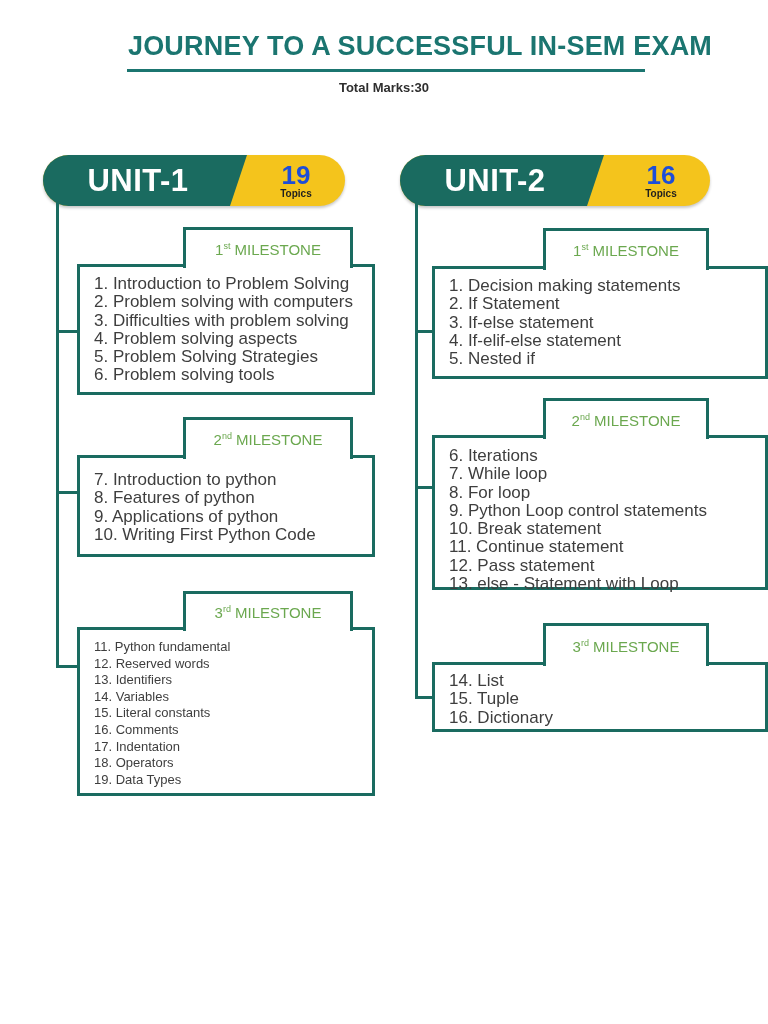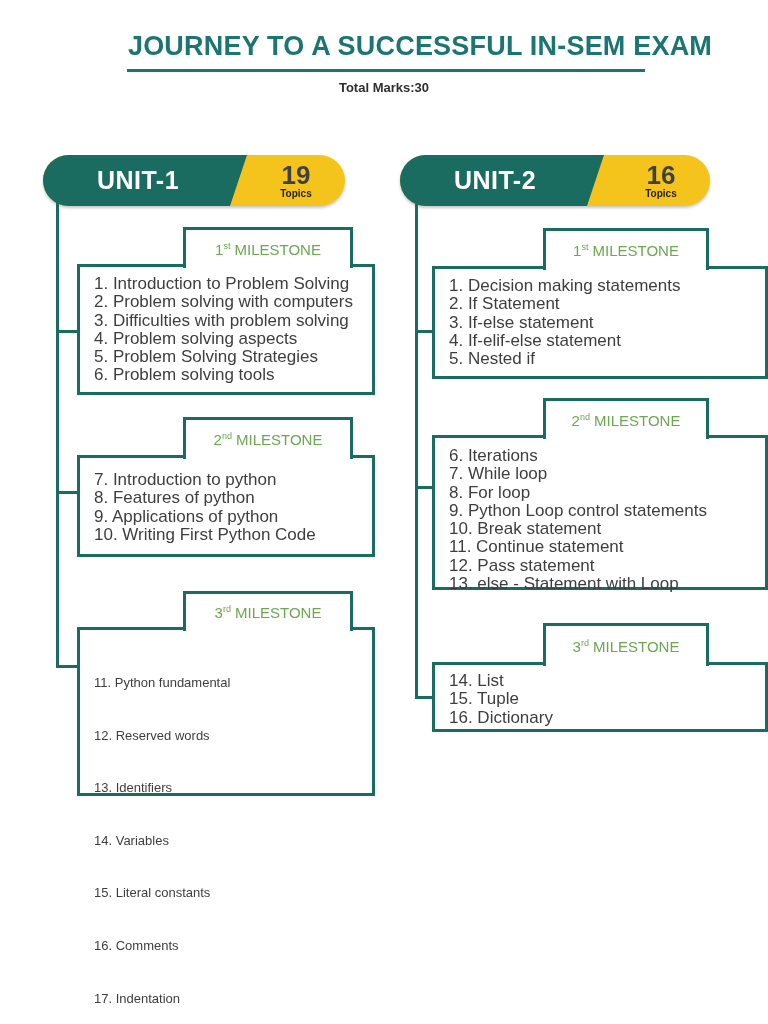--- a/index.html
+++ b/index.html
@@ -32,26 +32,26 @@
   }
   .u1pill { left:43px;  width:302px; }
   .u2pill { left:400px; width:310px; }
   .pill-teal {
     position:absolute; left:0; top:0; bottom:0; width:204px;
     background:var(--teal, #1A6B60);
     clip-path:polygon(0 0, 100% 0, calc(100% - 17px) 100%, 0 100%);
     display:flex; align-items:center; justify-content:center;
     padding-right:14px; box-sizing:border-box;
   }
-  .unit-name { color:#ffffff; font-size:25px; font-weight:700; letter-spacing:0.5px; }
+  .unit-name { color:#ffffff; font-size:31px; font-weight:700; letter-spacing:0.5px; }
   .pill-gold {
     position:absolute; right:0; top:0; bottom:0; width:98px;
     display:flex; flex-direction:column; align-items:center; justify-content:center;
   }
-  .count { font-size:26px; font-weight:700; color:#404040; line-height:25px; }
+  .count { font-size:26px; font-weight:700; color:#1d4ed8; line-height:25px; }
   .count-label { font-size:10px; font-weight:700; color:#1F1F1F; }
 
   
   .line { position:absolute; background:var(--teal, #1A6B60); }
   .u1-vline { left:56px;  top:202px; width:3px;  height:466px; }
   .u1-br1   { left:56px;  top:330px; width:24px; height:3px; }
   .u1-br2   { left:56px;  top:491px; width:24px; height:3px; }
   .u1-br3   { left:56px;  top:665px; width:24px; height:3px; }
   .u2-vline { left:415px; top:202px; width:3px;  height:497px; }
   .u2-br1   { left:415px; top:330px; width:20px; height:3px; }
@@ -81,21 +81,21 @@
   .u2b3 { top:662px; height:70px;  }  .u2t3 { top:623px; height:43px; }
 
   .ms-label { color:var(--milestone-green, #6BA84F); font-weight:400; font-size:15px; white-space:nowrap; }
   .ms-label sup { font-size:9px; }
   .ms-word { margin-left:4px; }
 
   .topics { padding:8px 6px 0 14px; font-size:17px; color:var(--body-text, #3E3E3E); }
   .topic  { line-height:18.3px; white-space:nowrap; }
   .u1b2 .topics { padding-top:13px; }
   .u1b3 .topics { padding-top:9px; font-size:13px; }
-  .u1b3 .topic  { line-height:16.6px;margin-top:36px; }
+  .u1b3 .topic  { line-height:16.6px; }
   .u2b2 .topics { padding-top:9px; }
   .u2b3 .topics { padding-top:7px; }
 </style>
 </head>
 <body>
 
 <div class="page">
 
   <div class="title">JOURNEY TO A SUCCESSFUL IN-SEM EXAM</div>
   <div class="title-underline"></div>

